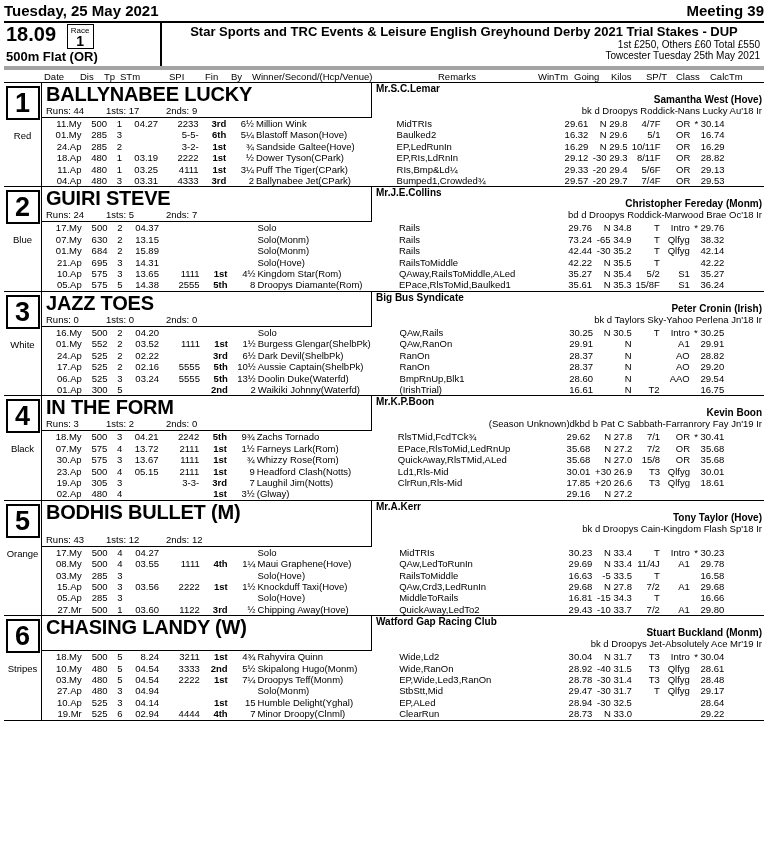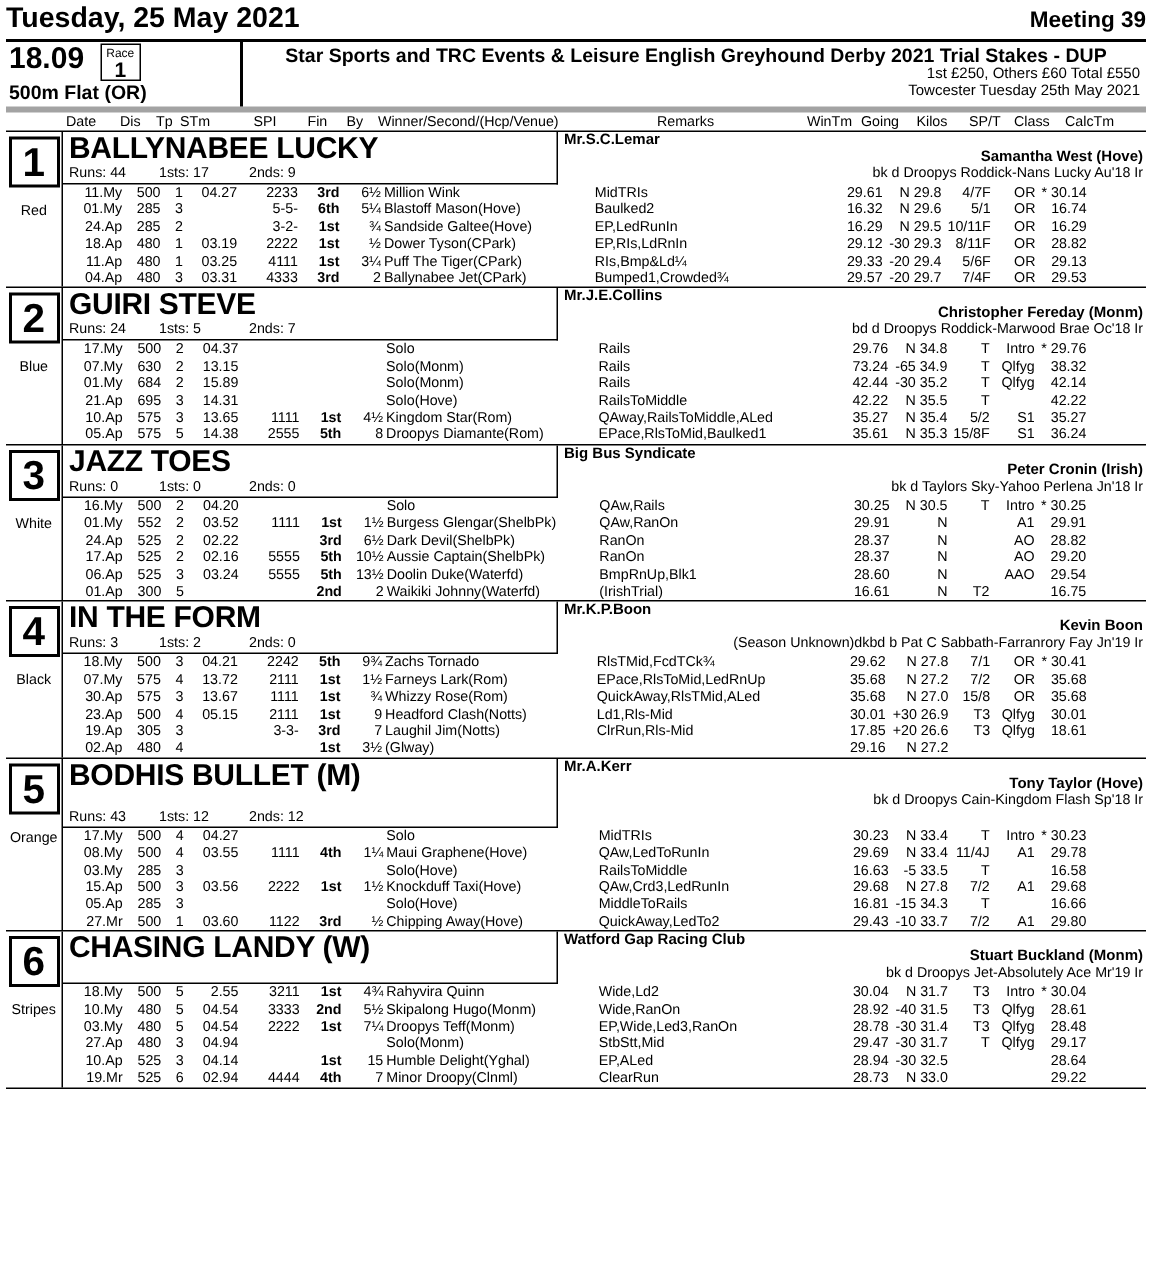--- a/index.html
+++ b/index.html
@@ -11,21 +11,21 @@
     font-family: "Liberation Sans", sans-serif;
     color: #000;
     font-size: 10px;
     -webkit-font-smoothing: antialiased;
   }
   .page { width: 768px; height: 844px; padding: 2px 4px 0 4px; position: relative; }
 
   
   .topbar { display: flex; justify-content: space-between; align-items: baseline;
             border-bottom: 2px solid #000; padding-bottom: 2px; }
-  .topbar .date { font-size: 19px; font-weight: bold; }
+  .topbar .date { font-size: 15px; font-weight: bold; }
   .topbar .meeting { font-size: 15px; font-weight: bold; }
 
   .racehead { display: flex; border-bottom: 4px solid #a3a3a3; }
   .racehead .left { width: 158px; border-right: 2px solid #000; padding: 1px 2px 2px 2px; }
   .racehead .time { font-size: 20px; font-weight: bold; line-height: 20px; }
   .racehead .racenum { display:inline-block; vertical-align: top; margin-left: 8px; text-align:center;
                        border: 1px solid #000; line-height: 9px; padding: 1px 3px 0 3px;}
   .racehead .racenum .lbl { font-size: 8px; display:block; }
   .racehead .racenum .num { font-size: 14px; font-weight: bold; display:block; line-height: 13px; }
   .racehead .dist { font-size: 13px; font-weight: bold; }
@@ -763,21 +763,21 @@
               <div class="trainer">Stuart Buckland (Monm)</div>
               <div class="breeding">bk d Droopys Jet-Absolutely Ace Mr'19 Ir</div>
             </div>
           </div>
           <table class="form">
             <tbody>
               <tr>
                 <td class="c-date">18.My</td>
                 <td class="c-dis">500</td>
                 <td class="c-tp">5</td>
-                <td class="c-stm">2.55</td>
+                <td class="c-stm">8.24</td>
                 <td class="c-spi">3211</td>
                 <td class="c-fin">1st</td>
                 <td class="c-by">4¾</td>
                 <td class="c-win">Rahyvira Quinn</td>
                 <td class="c-rem">Wide,Ld2</td>
                 <td class="c-wintm">30.04</td>
                 <td class="c-going">N  31.7</td>
                 <td class="c-kilos">T3</td>
                 <td class="c-sp">Intro</td>
                 <td class="c-class">*  30.04</td>

